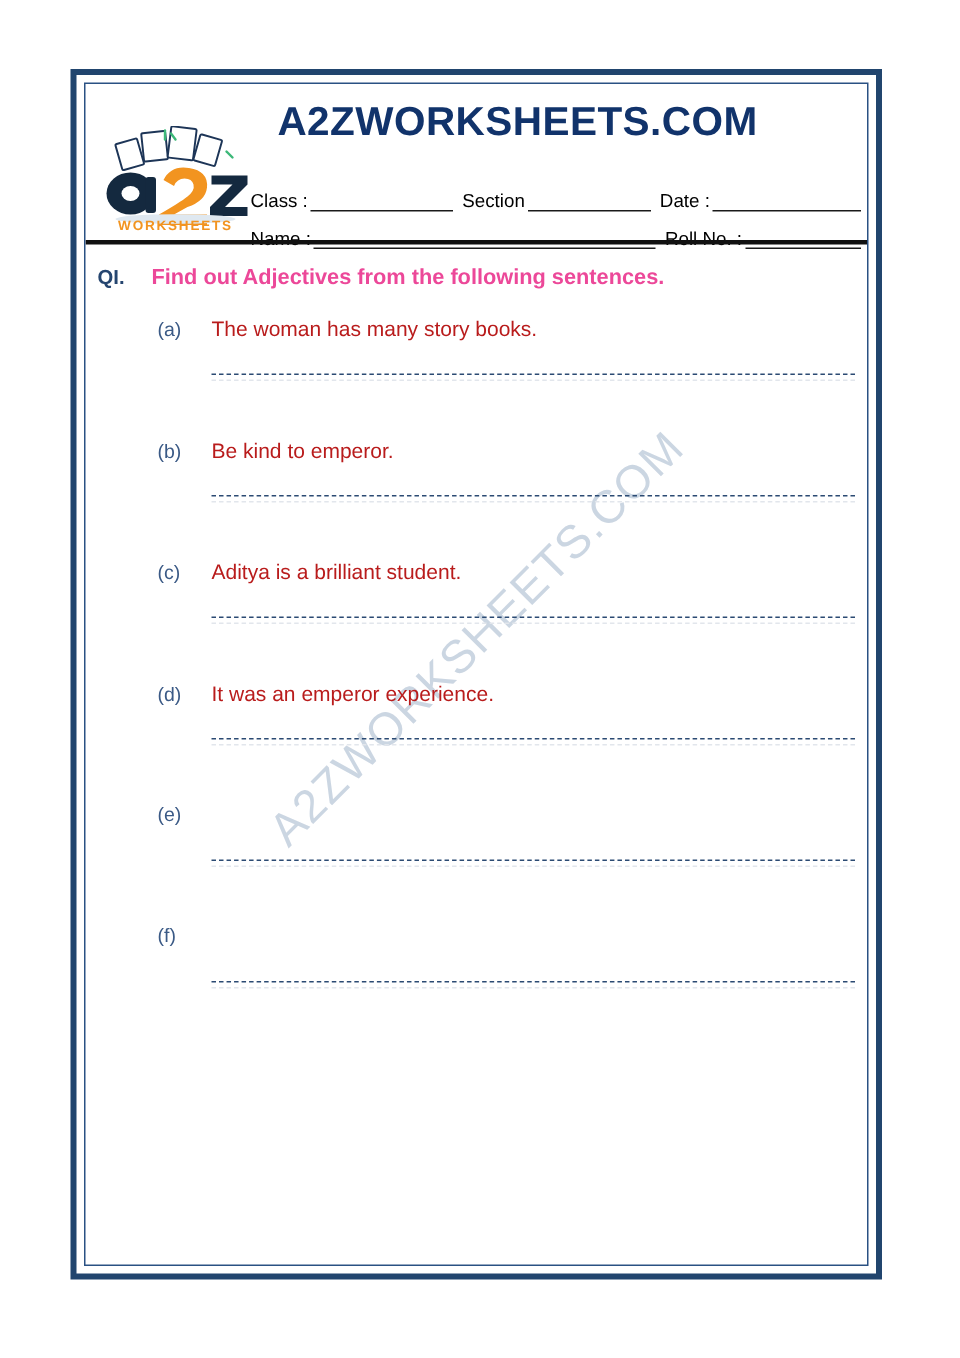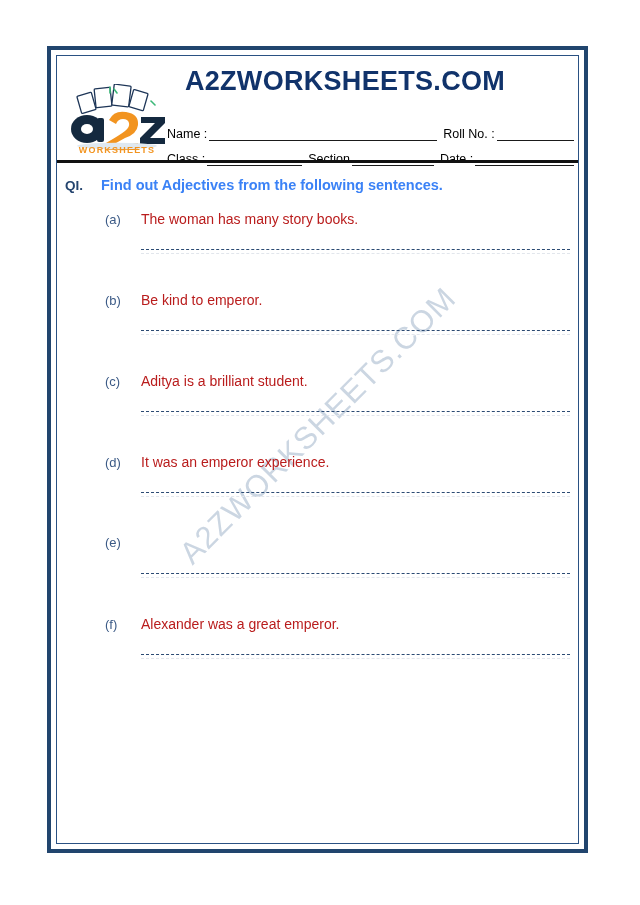--- a/index.html
+++ b/index.html
@@ -149,21 +149,21 @@
     font-size: 13.5px;
     font-weight: bold;
     color: #25456f;
     width: 36px;
     flex: 0 0 auto;
   }
   .q-text {
     font-family: "Liberation Sans", sans-serif;
     font-size: 14.5px;
     font-weight: bold;
-    color: #3b82f6;
+    color: #ec4899;
   }
 
   .items { padding-left: 48px; padding-right: 8px; }
   .item { height: 81px; position: relative; }
   .item-head {
     display: flex;
     align-items: baseline;
   }
   .item-letter {
     width: 36px;
@@ -235,34 +235,34 @@
 
           <ellipse cx="52" cy="62" rx="40" ry="3.2" fill="#dfe8f0"></ellipse>
 
           <text x="52" y="69" text-anchor="middle" font-family="Liberation Sans, sans-serif" font-size="9" font-weight="bold" letter-spacing="1.2" fill="#f29420">WORKSHEETS</text>
         </svg>
       </div>
 
       <div class="brand-title">A2ZWORKSHEETS.COM</div>
 
       <div class="fields">
-        <div class="field-row">
-          <span class="field-label">Name :</span>
-          <span class="rule w-name"></span>
-          <span class="field-label">Roll No. :</span>
-          <span class="rule w-roll grow"></span>
-        </div>
         <div class="field-row">
           <span class="field-label">Class :</span>
           <span class="rule w-class"></span>
           <span class="field-label">Section</span>
           <span class="rule w-sec"></span>
           <span class="field-label">Date :</span>
           <span class="rule w-date grow"></span>
         </div>
+        <div class="field-row">
+          <span class="field-label">Name :</span>
+          <span class="rule w-name"></span>
+          <span class="field-label">Roll No. :</span>
+          <span class="rule w-roll grow"></span>
+        </div>
       </div>
     </div>
 
     <div class="header-sep"></div>
 
     <div class="sheet-body">
 
 
       <div class="question-row">
         <span class="q-num">QI.</span>
@@ -300,21 +300,20 @@
         </div>
         <div class="item">
           <div class="item-head">
             <span class="item-letter">(e)</span>
           </div>
           <div class="answer-line"></div>
         </div>
         <div class="item">
           <div class="item-head">
             <span class="item-letter">(f)</span>
-            <span class="item-sentence">Alexander was a great emperor.</span>
           </div>
           <div class="answer-line"></div>
         </div>
       </div>
 
     </div>
   </div>
 </div>
 
 </body></html>

